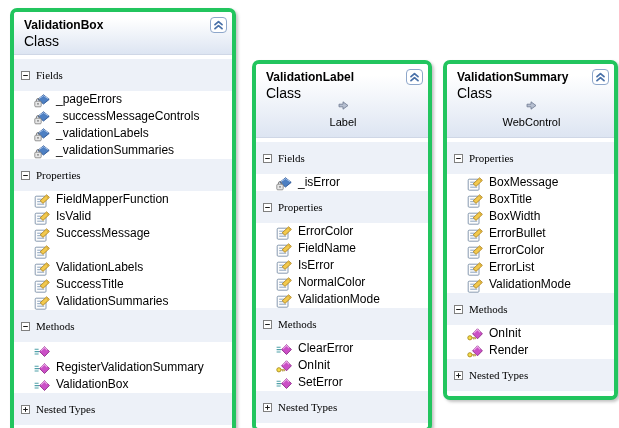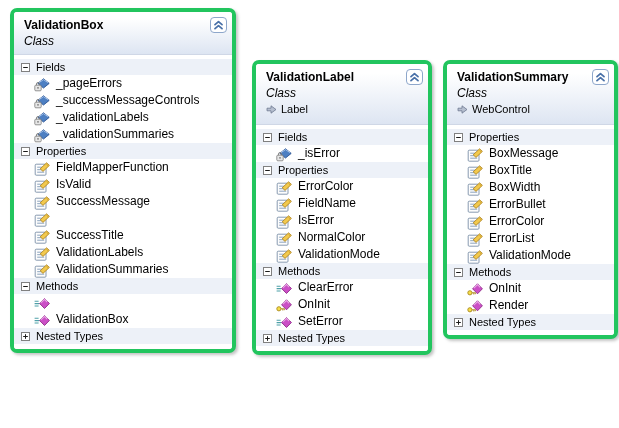--- a/index.html
+++ b/index.html
@@ -13,31 +13,31 @@
     border:4px solid #22c55e; border-radius:7px;
     box-shadow:2px 2px 3px rgba(125,125,125,0.45);
     overflow:hidden;
   }
   .class-header {
     background:linear-gradient(180deg, #ffffff 15%, #dde5f2 100%);
     padding:5px 8px 6px 10px; position:relative;
     border-bottom:1px solid #cfd7e6;
   }
   .class-title { display:block; font-size:12px; font-weight:bold; line-height:16px; margin-bottom:1px; }
-  .class-kind  { font-size:12px; line-height:14px;font-style:italic; }
-  .class-base  { font-size:11px; line-height:15px; margin-top:1px; display:flex; align-items:center; gap:4px; }
+  .class-kind  { font-size:14px; line-height:14px; }
+  .class-base  { font-size:11px; line-height:15px; margin-top:1px; display:flex; align-items:center; gap:4px;flex-direction:column; }
   .collapse-btn {
     position:absolute; top:5px; right:5px; width:17px; height:16px;
     background:#ffffff; border:1px solid #8ea7cb; border-radius:4px;
     display:flex; align-items:center; justify-content:center; padding:0; cursor:pointer;
   }
   .class-body { padding:4px 0 5px 0; background:#ffffff; }
   .sec-header {
-    height:16px; display:flex; align-items:center; gap:6px;
-    padding:0 4px 0 7px; background:#edf1f8; font-size:11px;
+    height:32px; display:flex; align-items:center; gap:6px;
+    padding:0 4px 0 7px; background:#edf1f8; font-size:11px;font-family:Liberation Serif, serif;
   }
   .member {
     height:17px; display:flex; align-items:flex-end; gap:6px;
     padding-left:20px; font-size:12px; background:#ffffff; white-space:nowrap;
   }
   .icon { display:inline-flex; width:16px; height:14px; flex:none; align-items:center; justify-content:center; }
   .exp-icon { display:inline-flex; width:9px; height:9px; flex:none; }
   .arrow-icon { display:inline-flex; width:11px; height:9px; flex:none; }
   .sec-label, .member-name, .base-name { line-height:17px; }
 </style>
@@ -167,32 +167,32 @@
         </div>
         <div class="member">
           <span class="icon">
             <svg width="16" height="14" viewBox="0 0 16 14">
               <rect x="1.2" y="2.2" width="10.8" height="11" rx="1" fill="#fdfdfd" stroke="#7b8fa8" stroke-width="0.9"></rect>
               <path d="M3.2 5.2 h7 M3.2 7.7 h7 M3.2 10.2 h7" stroke="#8ba3bd" stroke-width="1"></path>
               <polygon points="6.2,6.8 12.6,0.8 15.4,3.4 9,9.4" fill="#f2c94e" stroke="#a97e1a" stroke-width="0.8"></polygon>
               <path d="M12.4,2.2 l1.6,1.5" stroke="#c79a28" stroke-width="0.8"></path>
             </svg>
           </span>
+          <span class="member-name">ValidationLabels</span>
+        </div>
+        <div class="member">
+          <span class="icon">
+            <svg width="16" height="14" viewBox="0 0 16 14">
+              <rect x="1.2" y="2.2" width="10.8" height="11" rx="1" fill="#fdfdfd" stroke="#7b8fa8" stroke-width="0.9"></rect>
+              <path d="M3.2 5.2 h7 M3.2 7.7 h7 M3.2 10.2 h7" stroke="#8ba3bd" stroke-width="1"></path>
+              <polygon points="6.2,6.8 12.6,0.8 15.4,3.4 9,9.4" fill="#f2c94e" stroke="#a97e1a" stroke-width="0.8"></polygon>
+              <path d="M12.4,2.2 l1.6,1.5" stroke="#c79a28" stroke-width="0.8"></path>
+            </svg>
+          </span>
           <span class="member-name">SuccessTitle</span>
-        </div>
-        <div class="member">
-          <span class="icon">
-            <svg width="16" height="14" viewBox="0 0 16 14">
-              <rect x="1.2" y="2.2" width="10.8" height="11" rx="1" fill="#fdfdfd" stroke="#7b8fa8" stroke-width="0.9"></rect>
-              <path d="M3.2 5.2 h7 M3.2 7.7 h7 M3.2 10.2 h7" stroke="#8ba3bd" stroke-width="1"></path>
-              <polygon points="6.2,6.8 12.6,0.8 15.4,3.4 9,9.4" fill="#f2c94e" stroke="#a97e1a" stroke-width="0.8"></polygon>
-              <path d="M12.4,2.2 l1.6,1.5" stroke="#c79a28" stroke-width="0.8"></path>
-            </svg>
-          </span>
-          <span class="member-name">ValidationLabels</span>
         </div>
         <div class="member">
           <span class="icon">
             <svg width="16" height="14" viewBox="0 0 16 14">
               <rect x="1.2" y="2.2" width="10.8" height="11" rx="1" fill="#fdfdfd" stroke="#7b8fa8" stroke-width="0.9"></rect>
               <path d="M3.2 5.2 h7 M3.2 7.7 h7 M3.2 10.2 h7" stroke="#8ba3bd" stroke-width="1"></path>
               <polygon points="6.2,6.8 12.6,0.8 15.4,3.4 9,9.4" fill="#f2c94e" stroke="#a97e1a" stroke-width="0.8"></polygon>
               <path d="M12.4,2.2 l1.6,1.5" stroke="#c79a28" stroke-width="0.8"></path>
             </svg>
           </span>
@@ -208,20 +208,30 @@
           <span class="sec-label">Methods</span>
         </div>
         <div class="member">
           <span class="icon">
             <svg width="16" height="14" viewBox="0 0 16 14">
               <path d="M0.6 4.2 h4 M0.6 6.6 h4.8 M0.6 9 h4" stroke="#4da0a8" stroke-width="1.1"></path>
               <polygon points="10.5,1.5 15.4,6.5 10.5,11.5 5.6,6.5" fill="#cb4fc6" stroke="#8e2d89" stroke-width="0.9"></polygon>
               <polyline points="6.8,5.9 10.5,2.3 13.2,5" fill="none" stroke="#e9a9e5" stroke-width="1.1"></polyline>
             </svg>
           </span>
+        </div>
+        <div class="member">
+          <span class="icon">
+            <svg width="16" height="14" viewBox="0 0 16 14">
+              <path d="M0.6 4.2 h4 M0.6 6.6 h4.8 M0.6 9 h4" stroke="#4da0a8" stroke-width="1.1"></path>
+              <polygon points="10.5,1.5 15.4,6.5 10.5,11.5 5.6,6.5" fill="#cb4fc6" stroke="#8e2d89" stroke-width="0.9"></polygon>
+              <polyline points="6.8,5.9 10.5,2.3 13.2,5" fill="none" stroke="#e9a9e5" stroke-width="1.1"></polyline>
+            </svg>
+          </span>
+          <span class="member-name">RegisterValidationSummary</span>
         </div>
         <div class="member">
           <span class="icon">
             <svg width="16" height="14" viewBox="0 0 16 14">
               <path d="M0.6 4.2 h4 M0.6 6.6 h4.8 M0.6 9 h4" stroke="#4da0a8" stroke-width="1.1"></path>
               <polygon points="10.5,1.5 15.4,6.5 10.5,11.5 5.6,6.5" fill="#cb4fc6" stroke="#8e2d89" stroke-width="0.9"></polygon>
               <polyline points="6.8,5.9 10.5,2.3 13.2,5" fill="none" stroke="#e9a9e5" stroke-width="1.1"></polyline>
             </svg>
           </span>
           <span class="member-name">ValidationBox</span>

